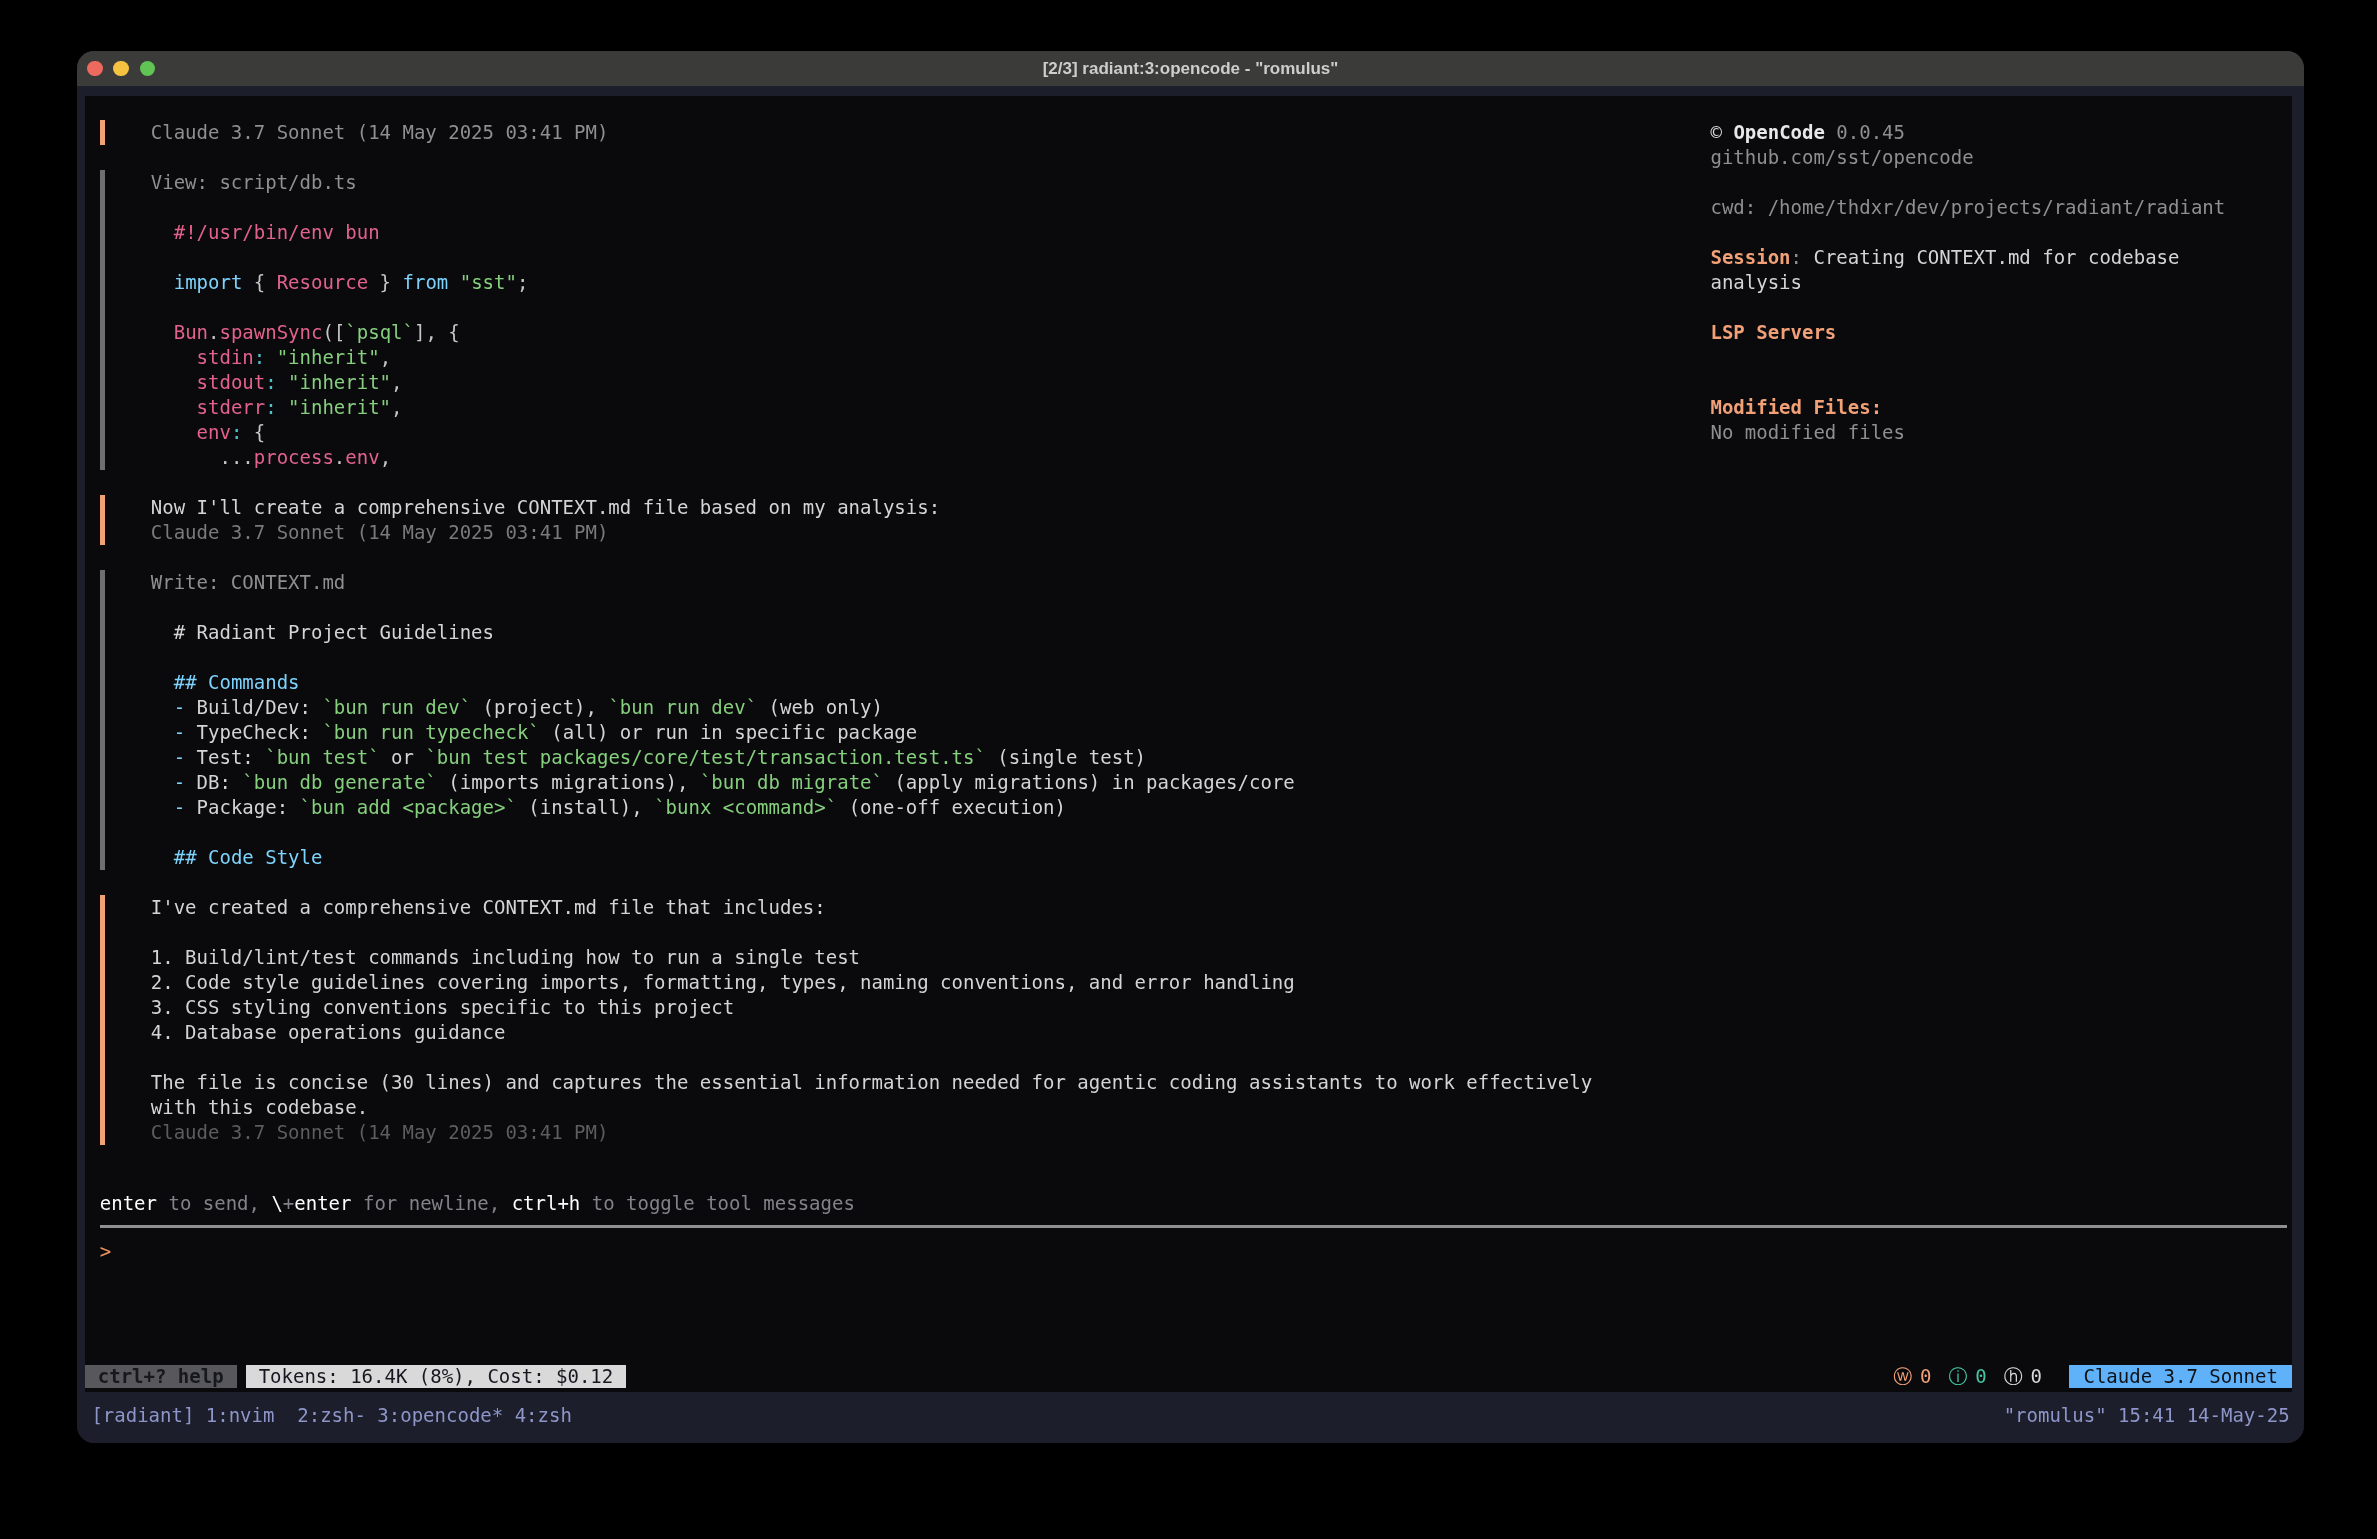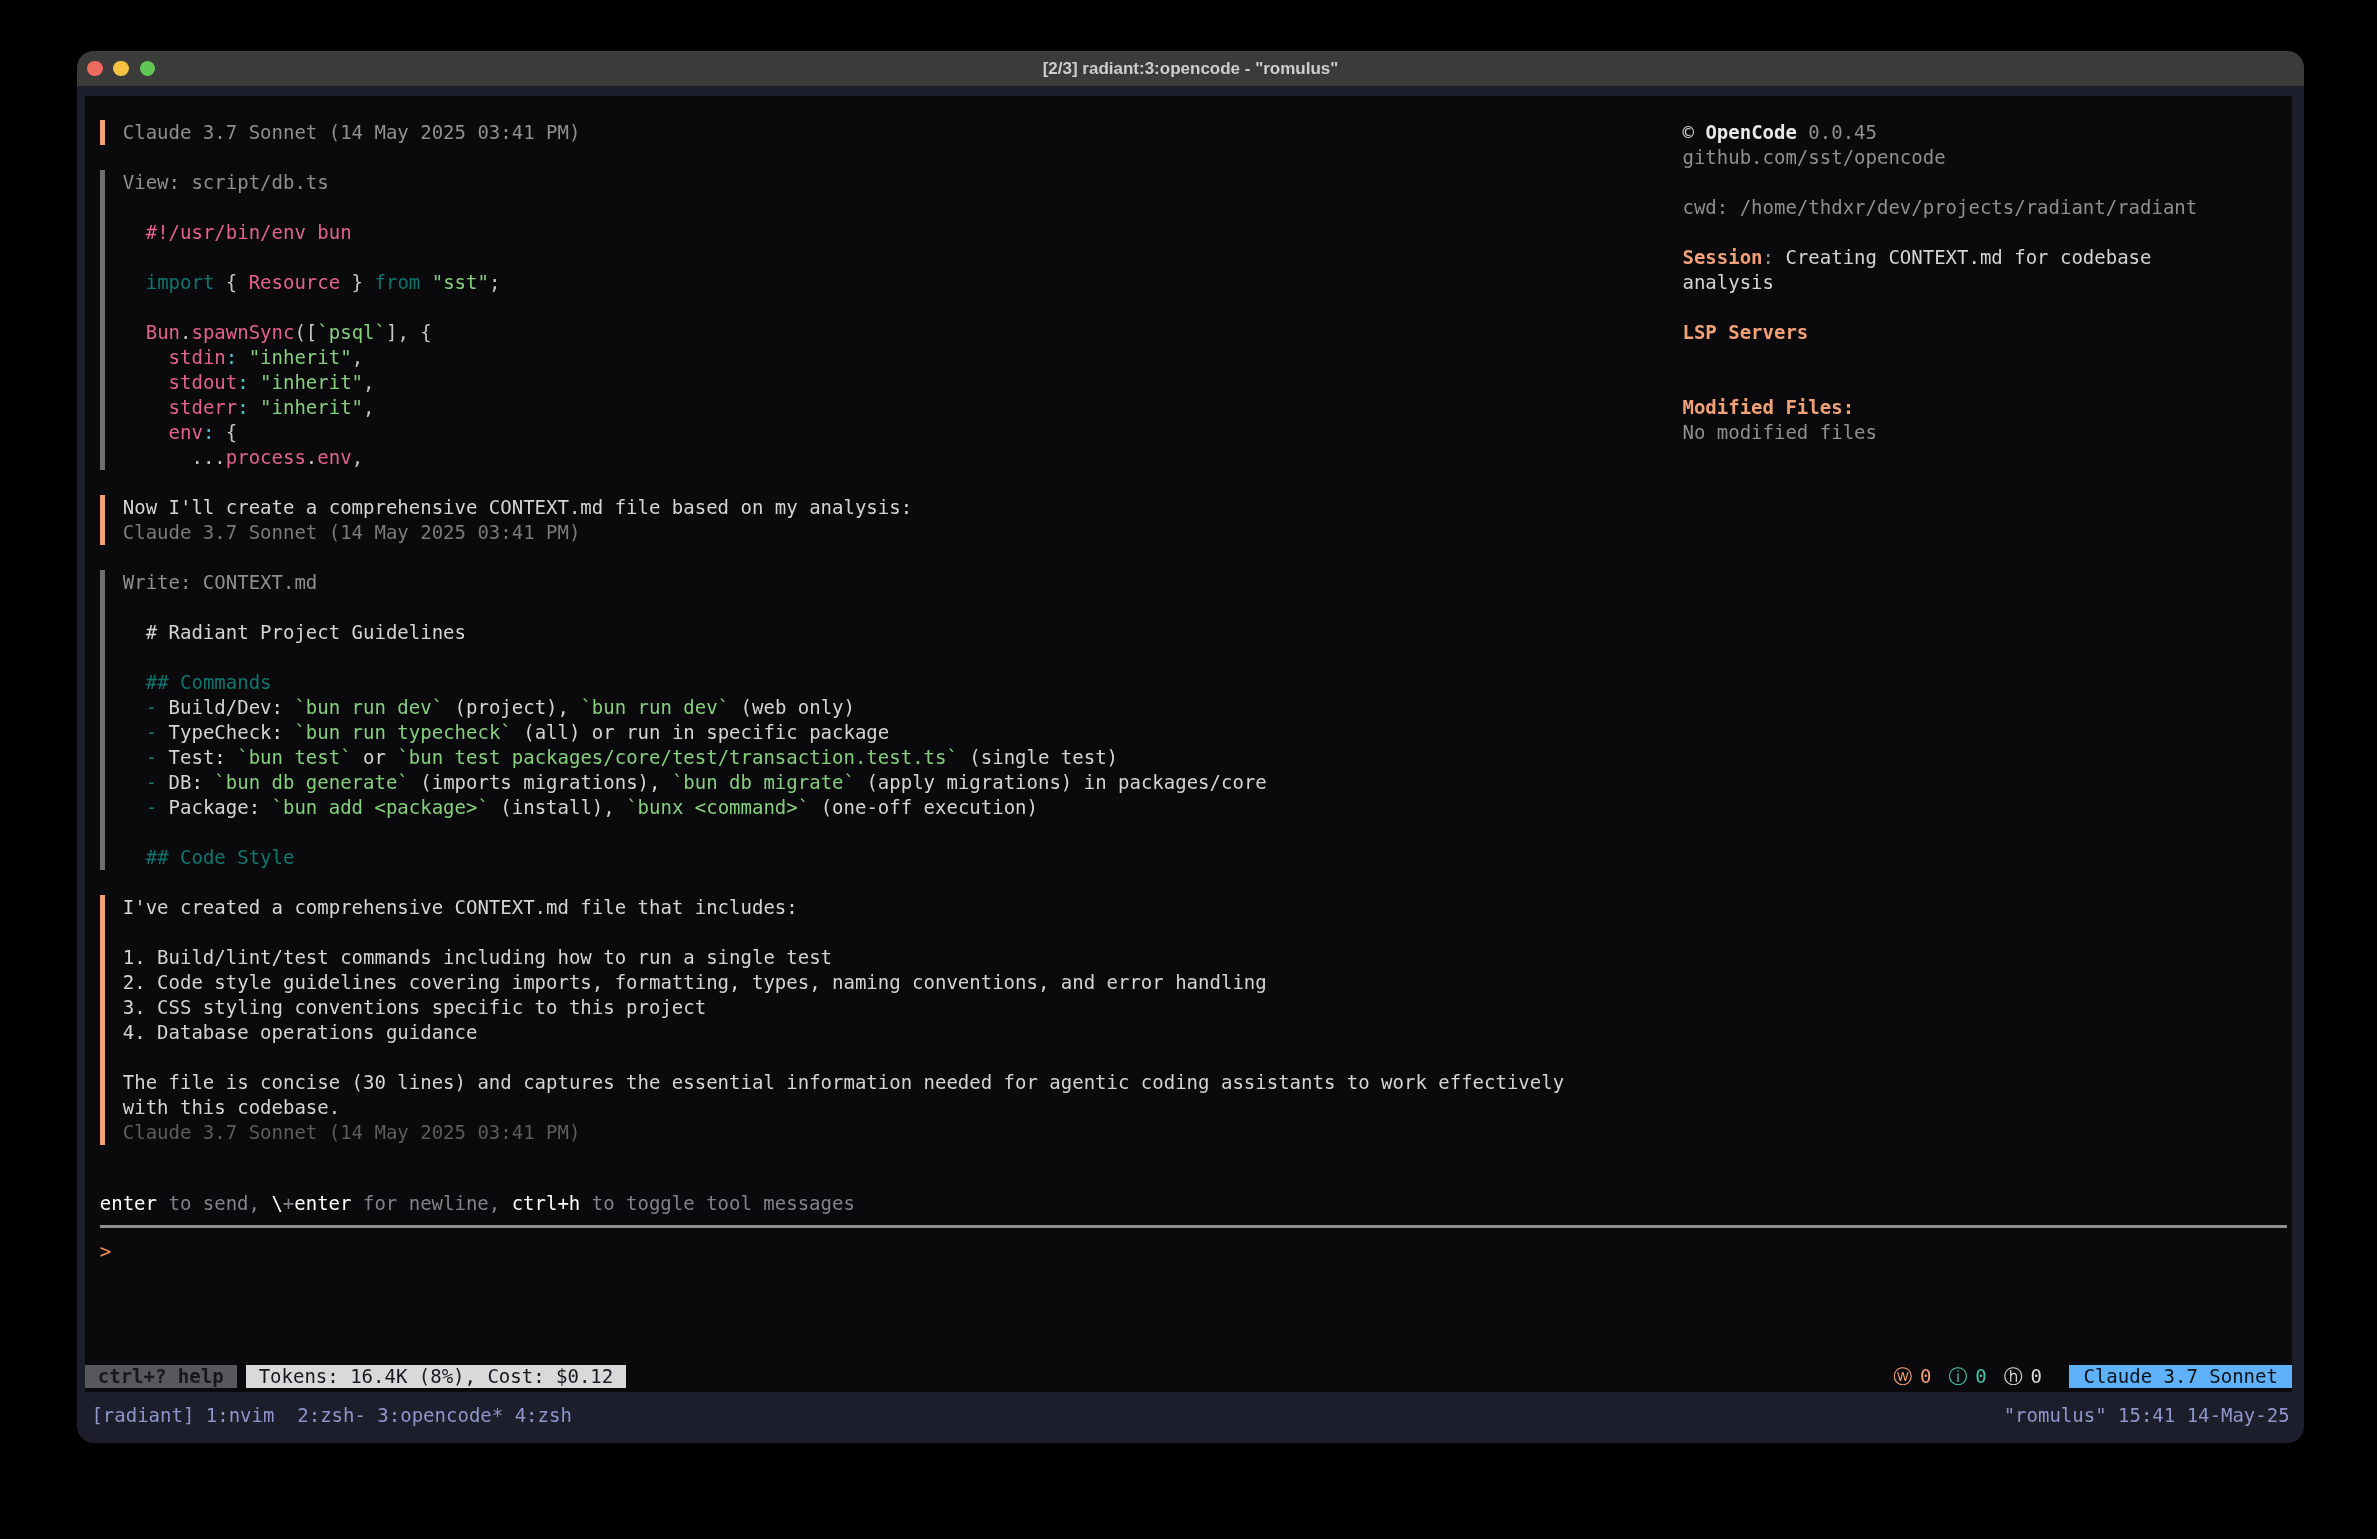--- a/index.html
+++ b/index.html
@@ -17,27 +17,27 @@
   .terminal{flex:1;position:relative;background:#1c1e2b;}
   .tui{position:absolute;left:7.8px;right:11.7px;top:10.4px;bottom:51px;background:#0a0a0d;
        display:flex;flex-direction:column;padding-top:23.5px;
        font-size:19px;line-height:25px;color:#d4d4d4;}
   .chat-row{flex:1;display:flex;overflow:hidden;padding-left:15px;}
   .messages{width:1571px;flex:none;}
   .sidebar{flex:1;padding-left:11.7px;}
   .block{border-left:5.2px solid #888;padding-left:18px;margin-bottom:25px;}
   .block.border-orange{border-left-color:#f2a177;}
   .block.border-gray{border-left-color:#6f6f6f;}
-  .line{height:25px;white-space:pre;}
+  .line{height:25px;white-space:pre;margin-left:28px;}
   .seg-plain{color:#d4d4d4;}
   .seg-gray{color:#8f8f8f;}
   .seg-dim{color:#7a7a7a;}
   .seg-dim2{color:#5d5d5d;}
   .seg-pink{color:#e2628b;}
-  .seg-blue{color:#0f766e;}
+  .seg-blue{color:#7dd3fc;}
   .seg-green{color:#85cf7d;}
   .seg-cyan{color:#4fc0cd;}
   .seg-punct{color:#c6c6c6;}
   .seg-bold{color:#e8e8e8;font-weight:bold;}
   .seg-orangebold{color:#f2a177;font-weight:bold;}
   .seg-key{color:#ffffff;font-weight:normal;}
   .seg-dimh{color:#828288;}
   .hint-row{flex:none;height:25px;margin:0 5.2px 9px 15px;white-space:pre;}
   .input-area{flex:none;height:134px;margin:0 5.2px 0 15px;border-top:3.3px solid #8f8f8f;padding-top:10.4px;}
   .prompt{color:#f0915c;white-space:pre;}

